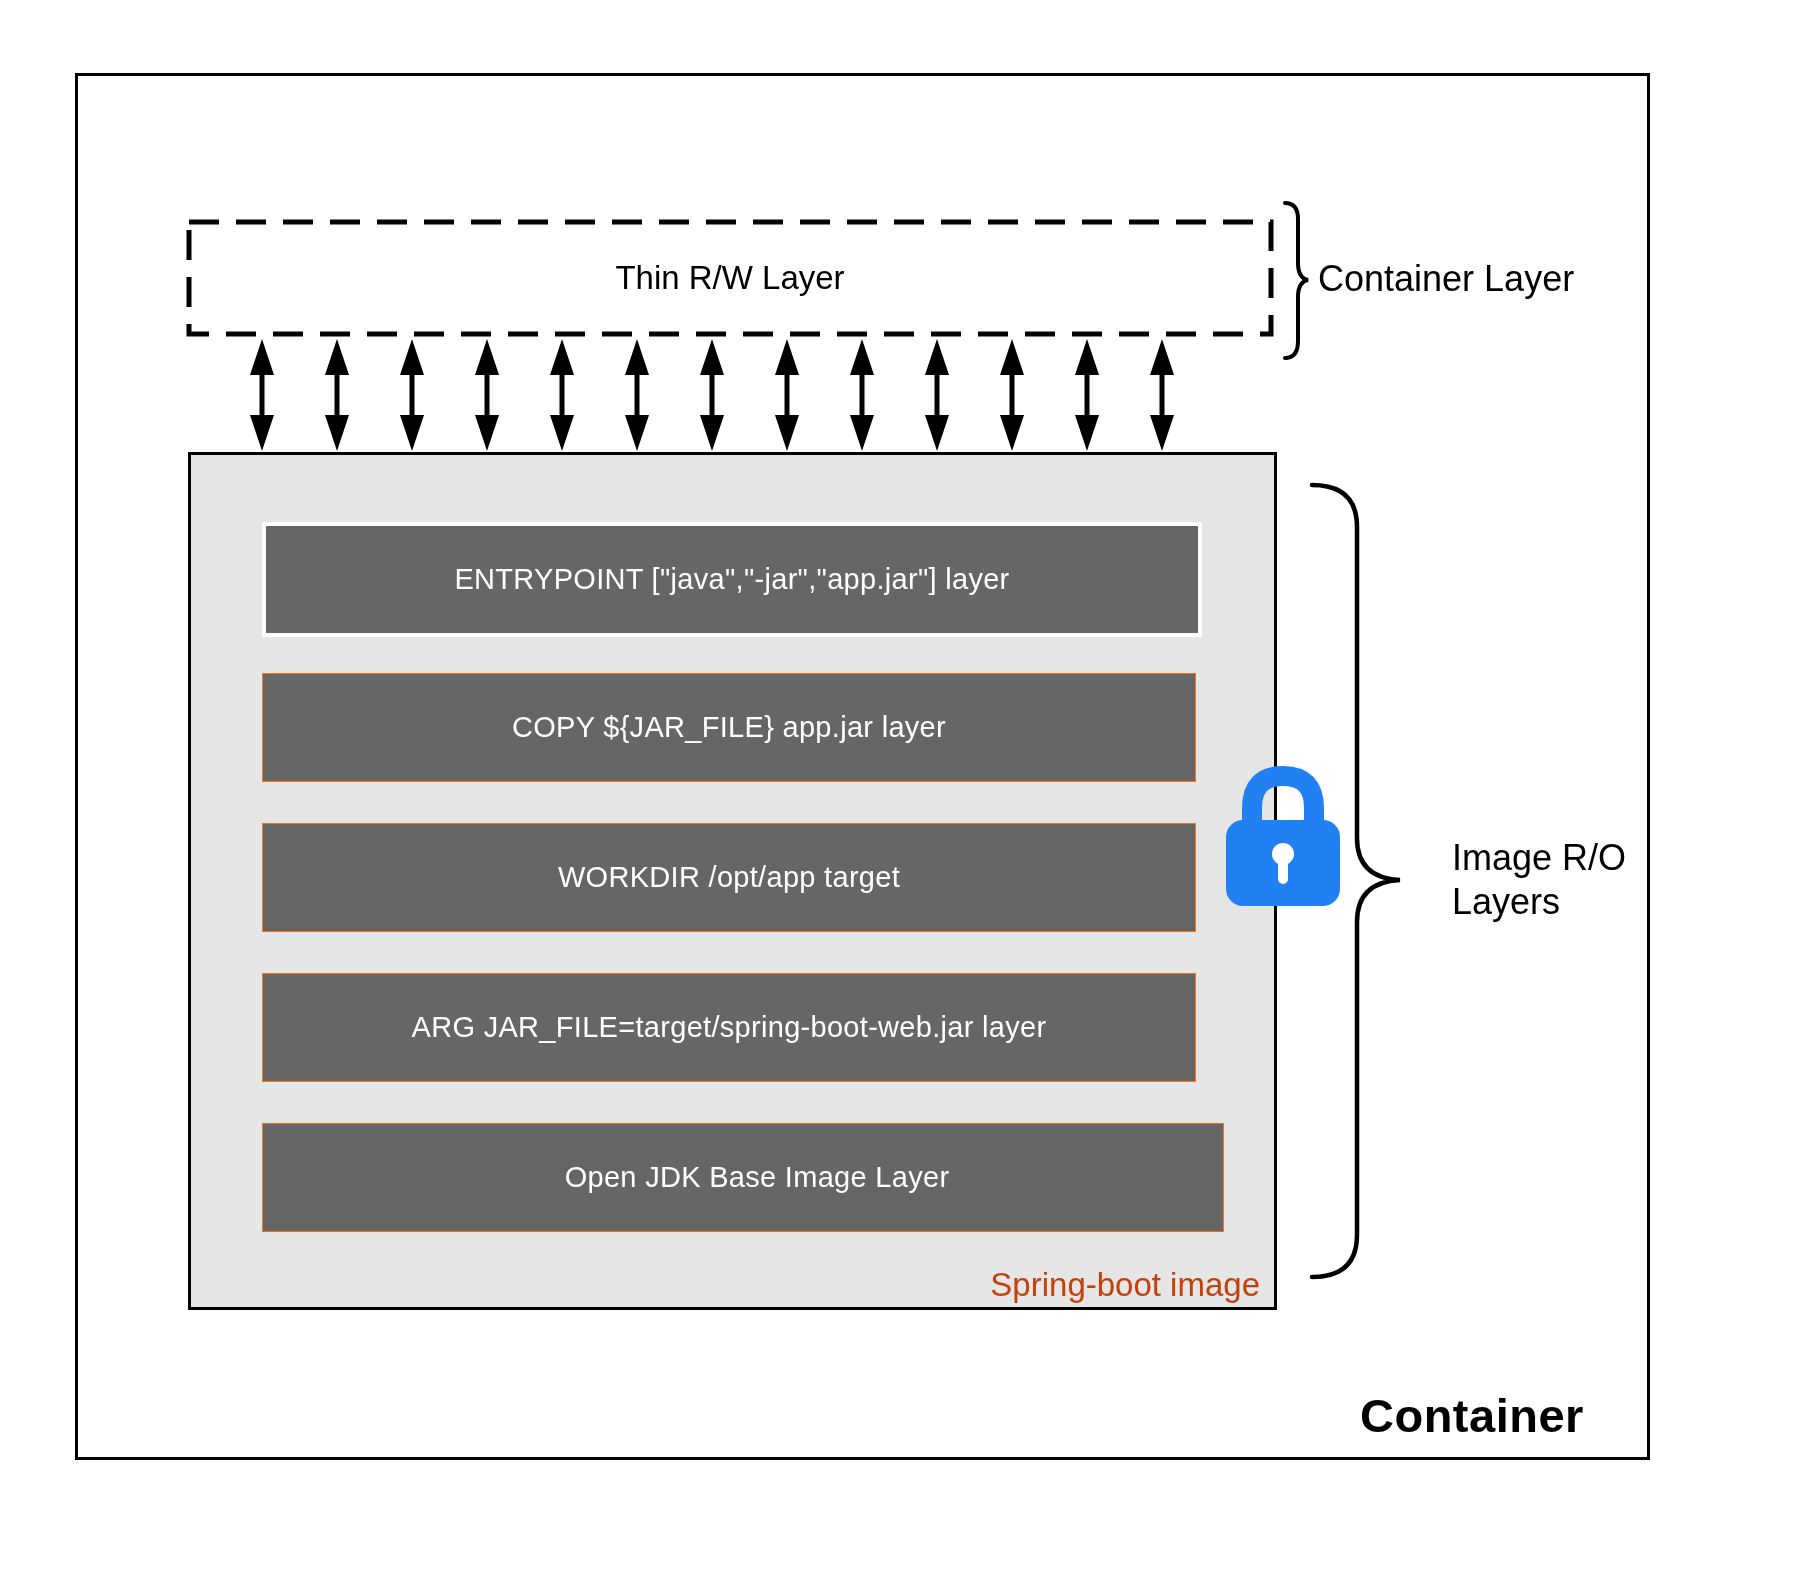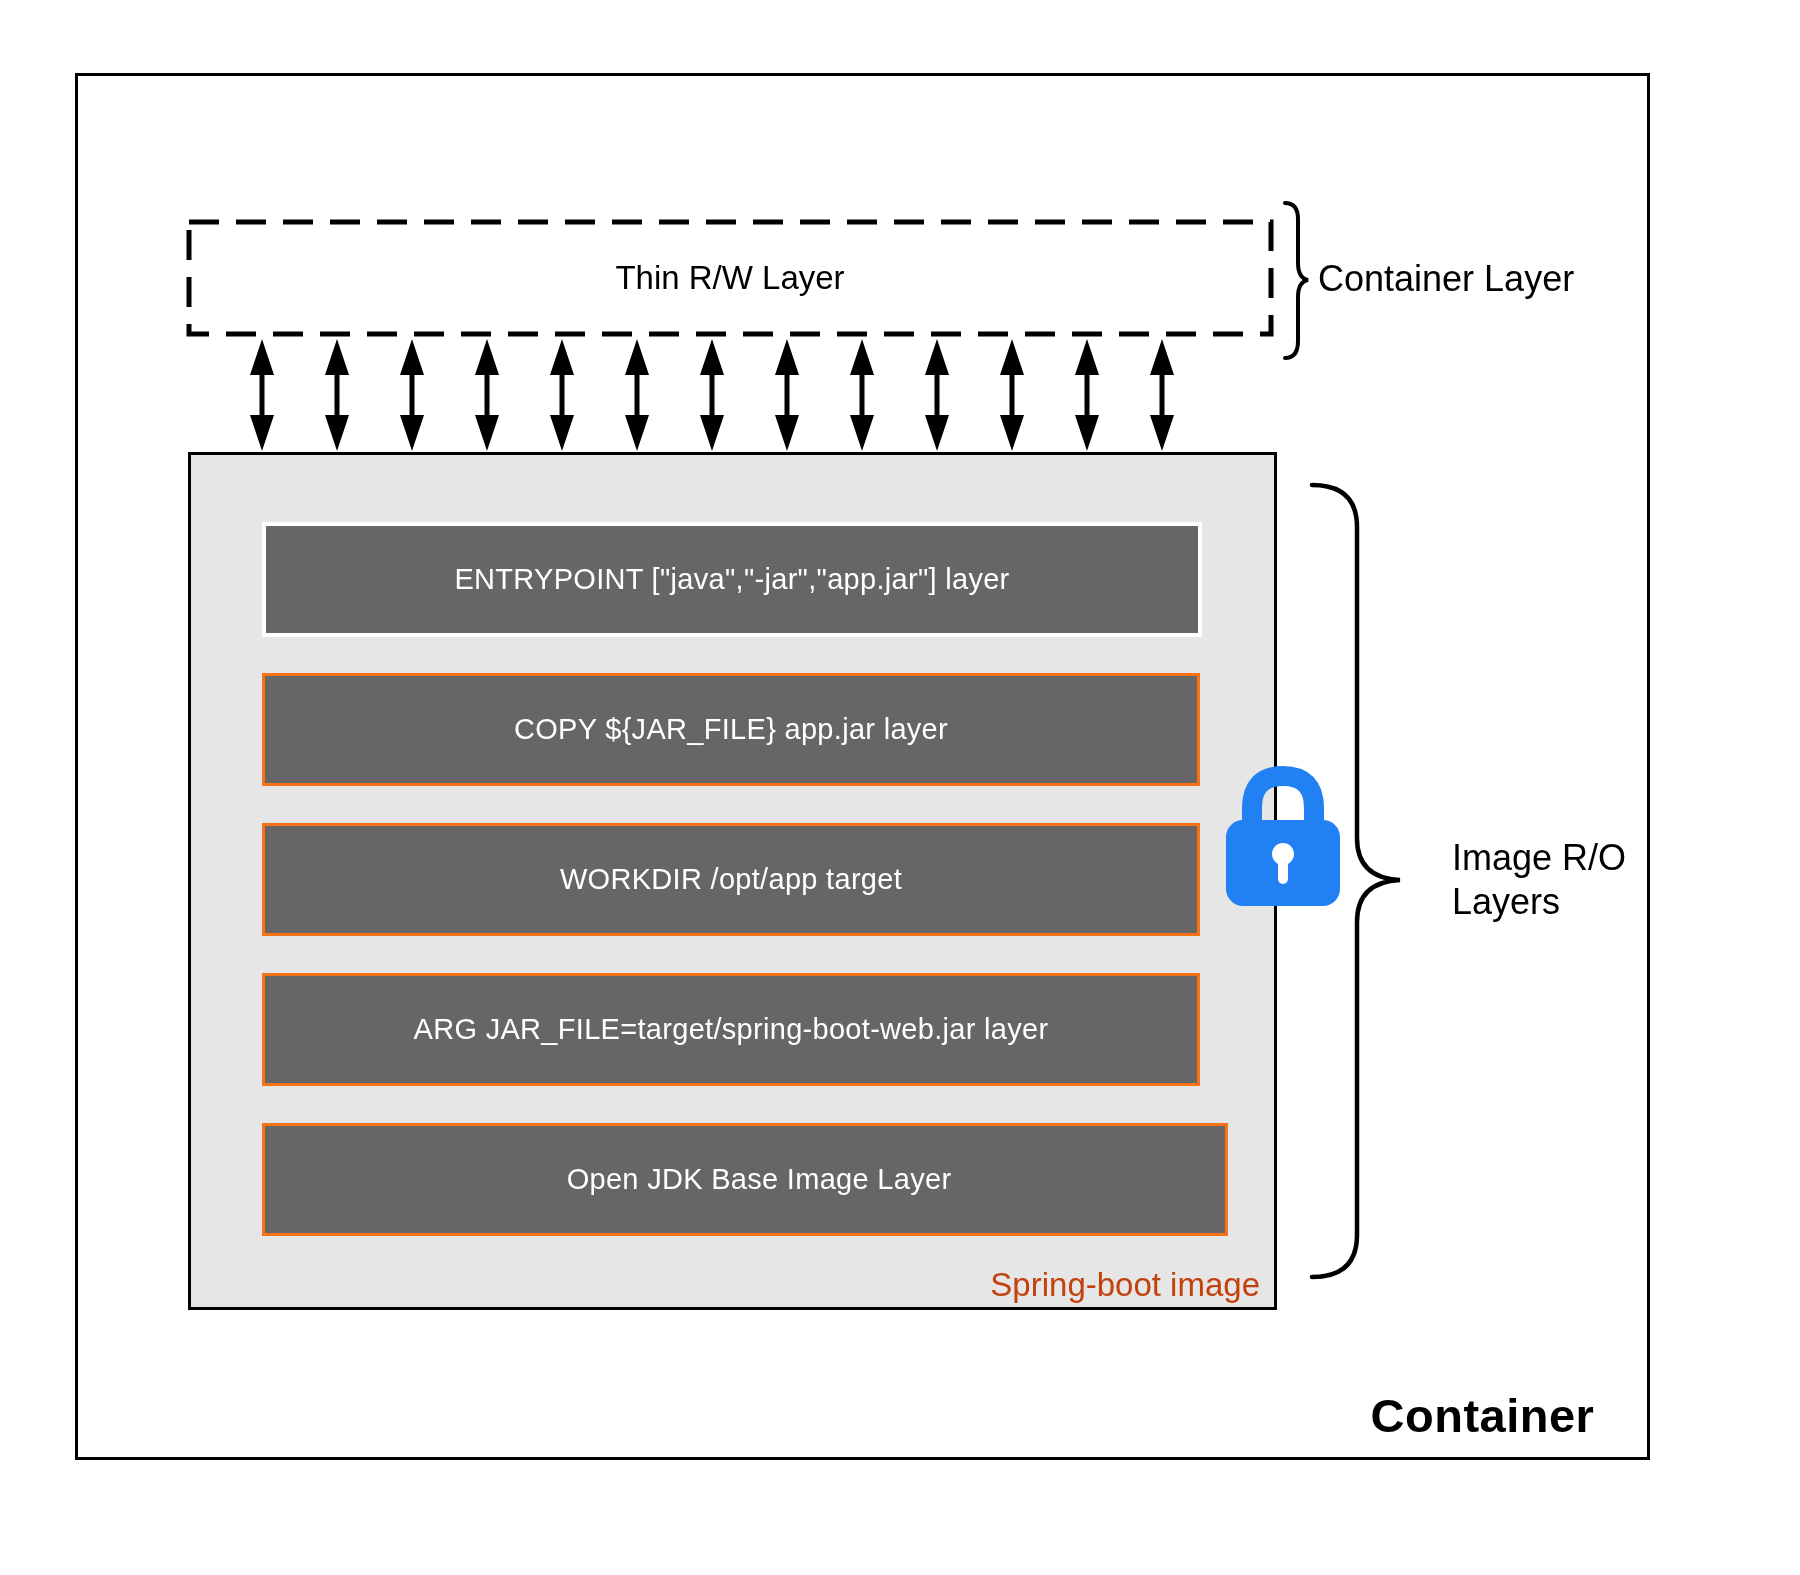--- a/index.html
+++ b/index.html
@@ -8,21 +8,21 @@
     font-family:"Liberation Sans","DejaVu Sans",sans-serif;color:#000;
     overflow:hidden;
   }
   
   .outer-box{
     position:absolute;left:75px;top:73px;width:1569px;height:1381px;
     border:3px solid #000;background:#fff;
   }
   .container-label{
     position:absolute;left:1360px;top:1388px;width:245px;
-    font-size:47px;font-weight:bold;text-align:center;letter-spacing:0.5px;
+    font-size:47px;font-weight:bold;letter-spacing:0.5px;
   }
   
   .dashed-box{position:absolute;left:186px;top:219px;width:1088px;height:118px;}
   .dashed-box svg{position:absolute;left:0;top:0;}
   .dashed-label{
     position:absolute;left:0;top:0;width:100%;height:100%;
     display:flex;align-items:center;justify-content:center;font-size:33px;
   }
   
   .arrow-row{
@@ -40,21 +40,21 @@
   }
   .varrow::before{top:0;border-bottom:36px solid #000;}
   .varrow::after{bottom:0;border-top:36px solid #000;}
   
   .image-box{
     position:absolute;left:188px;top:452px;width:1083px;height:852px;
     background:var(--image-fill,#e6e6e6);border:3px solid #000;
   }
   .layer-bar{
     position:absolute;left:71px;width:932px;height:107px;
-    background:var(--layer-fill,#666666);border:3px solid #f97316;
+    background:var(--layer-fill,#666666);border:1px solid #f97316;
     display:flex;align-items:center;justify-content:center;
     color:#ffffff;font-size:29px;letter-spacing:0.3px;
   }
   .layer-bar.first{border:4px solid #ffffff;}
   .bar-0{top:67px;}
   .bar-1{top:218px;}
   .bar-2{top:368px;}
   .bar-3{top:518px;}
   .bar-4{top:668px;padding-left:28px;}
   .image-caption{

